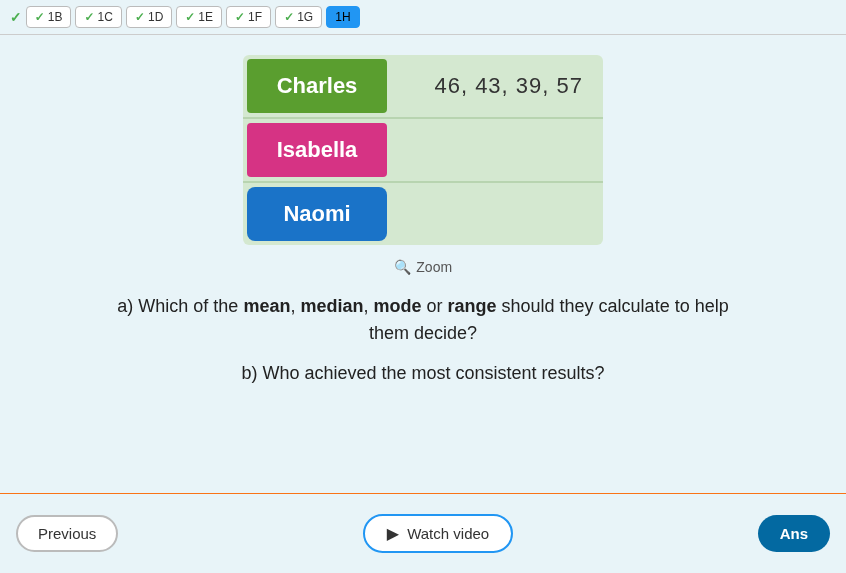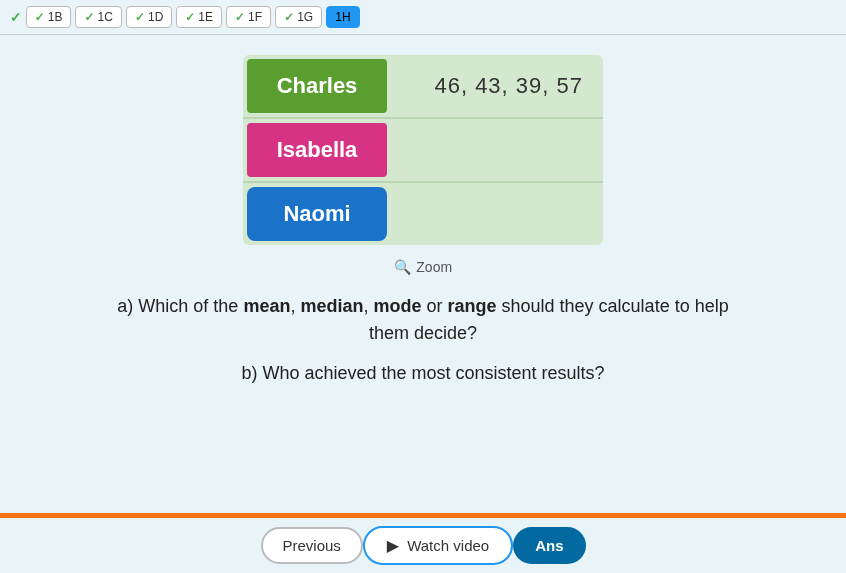--- a/index.html
+++ b/index.html
@@ -149,24 +149,24 @@
     .bold { font-weight: bold; }
 
     
     .bottom-bar {
       position: absolute;
       bottom: 0;
       left: 0;
       right: 0;
       display: flex;
       align-items: center;
-      justify-content: center;
-      padding: 8px 16px;
+      justify-content: space-between;
+      padding: 20px 16px;
       background: #e8f4f8;
-      border-top: 5px solid #f97316;
+      border-top: 1px solid #f97316;
     }
 
     .prev-btn {
       background: white;
       border: 2px solid #bbb;
       border-radius: 20px;
       padding: 8px 20px;
       font-size: 15px;
       color: #333;
       cursor: pointer;

